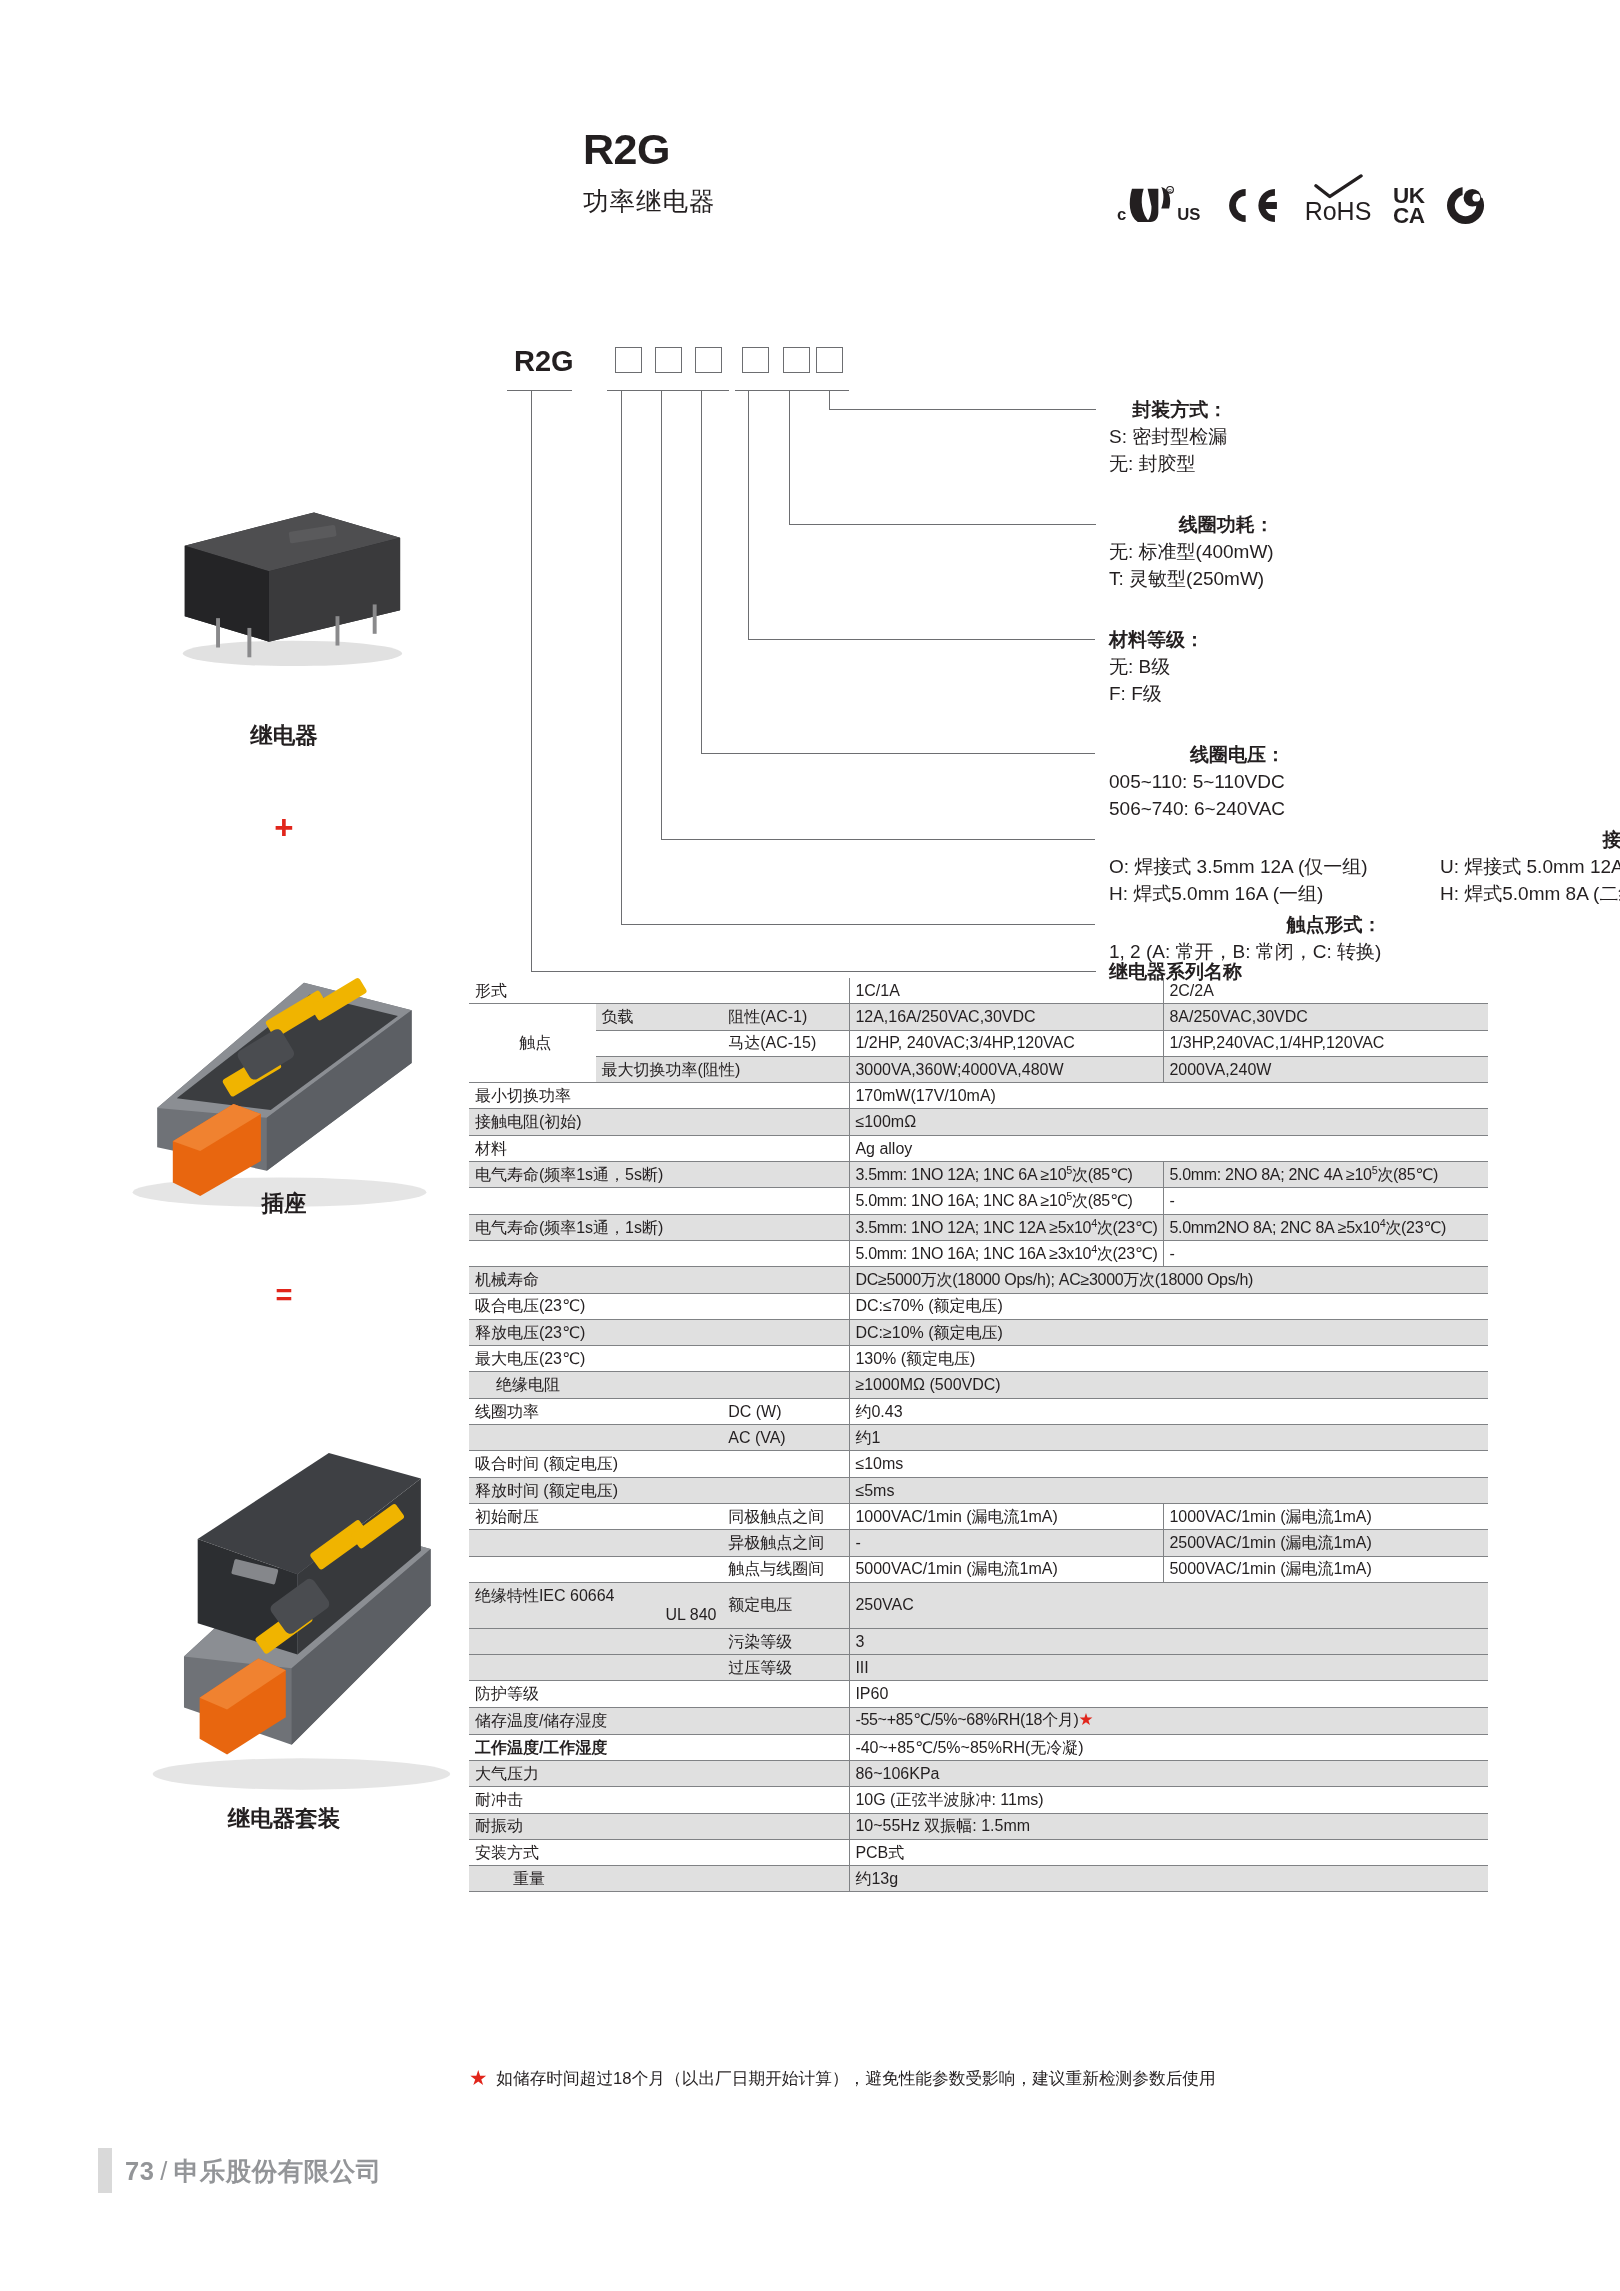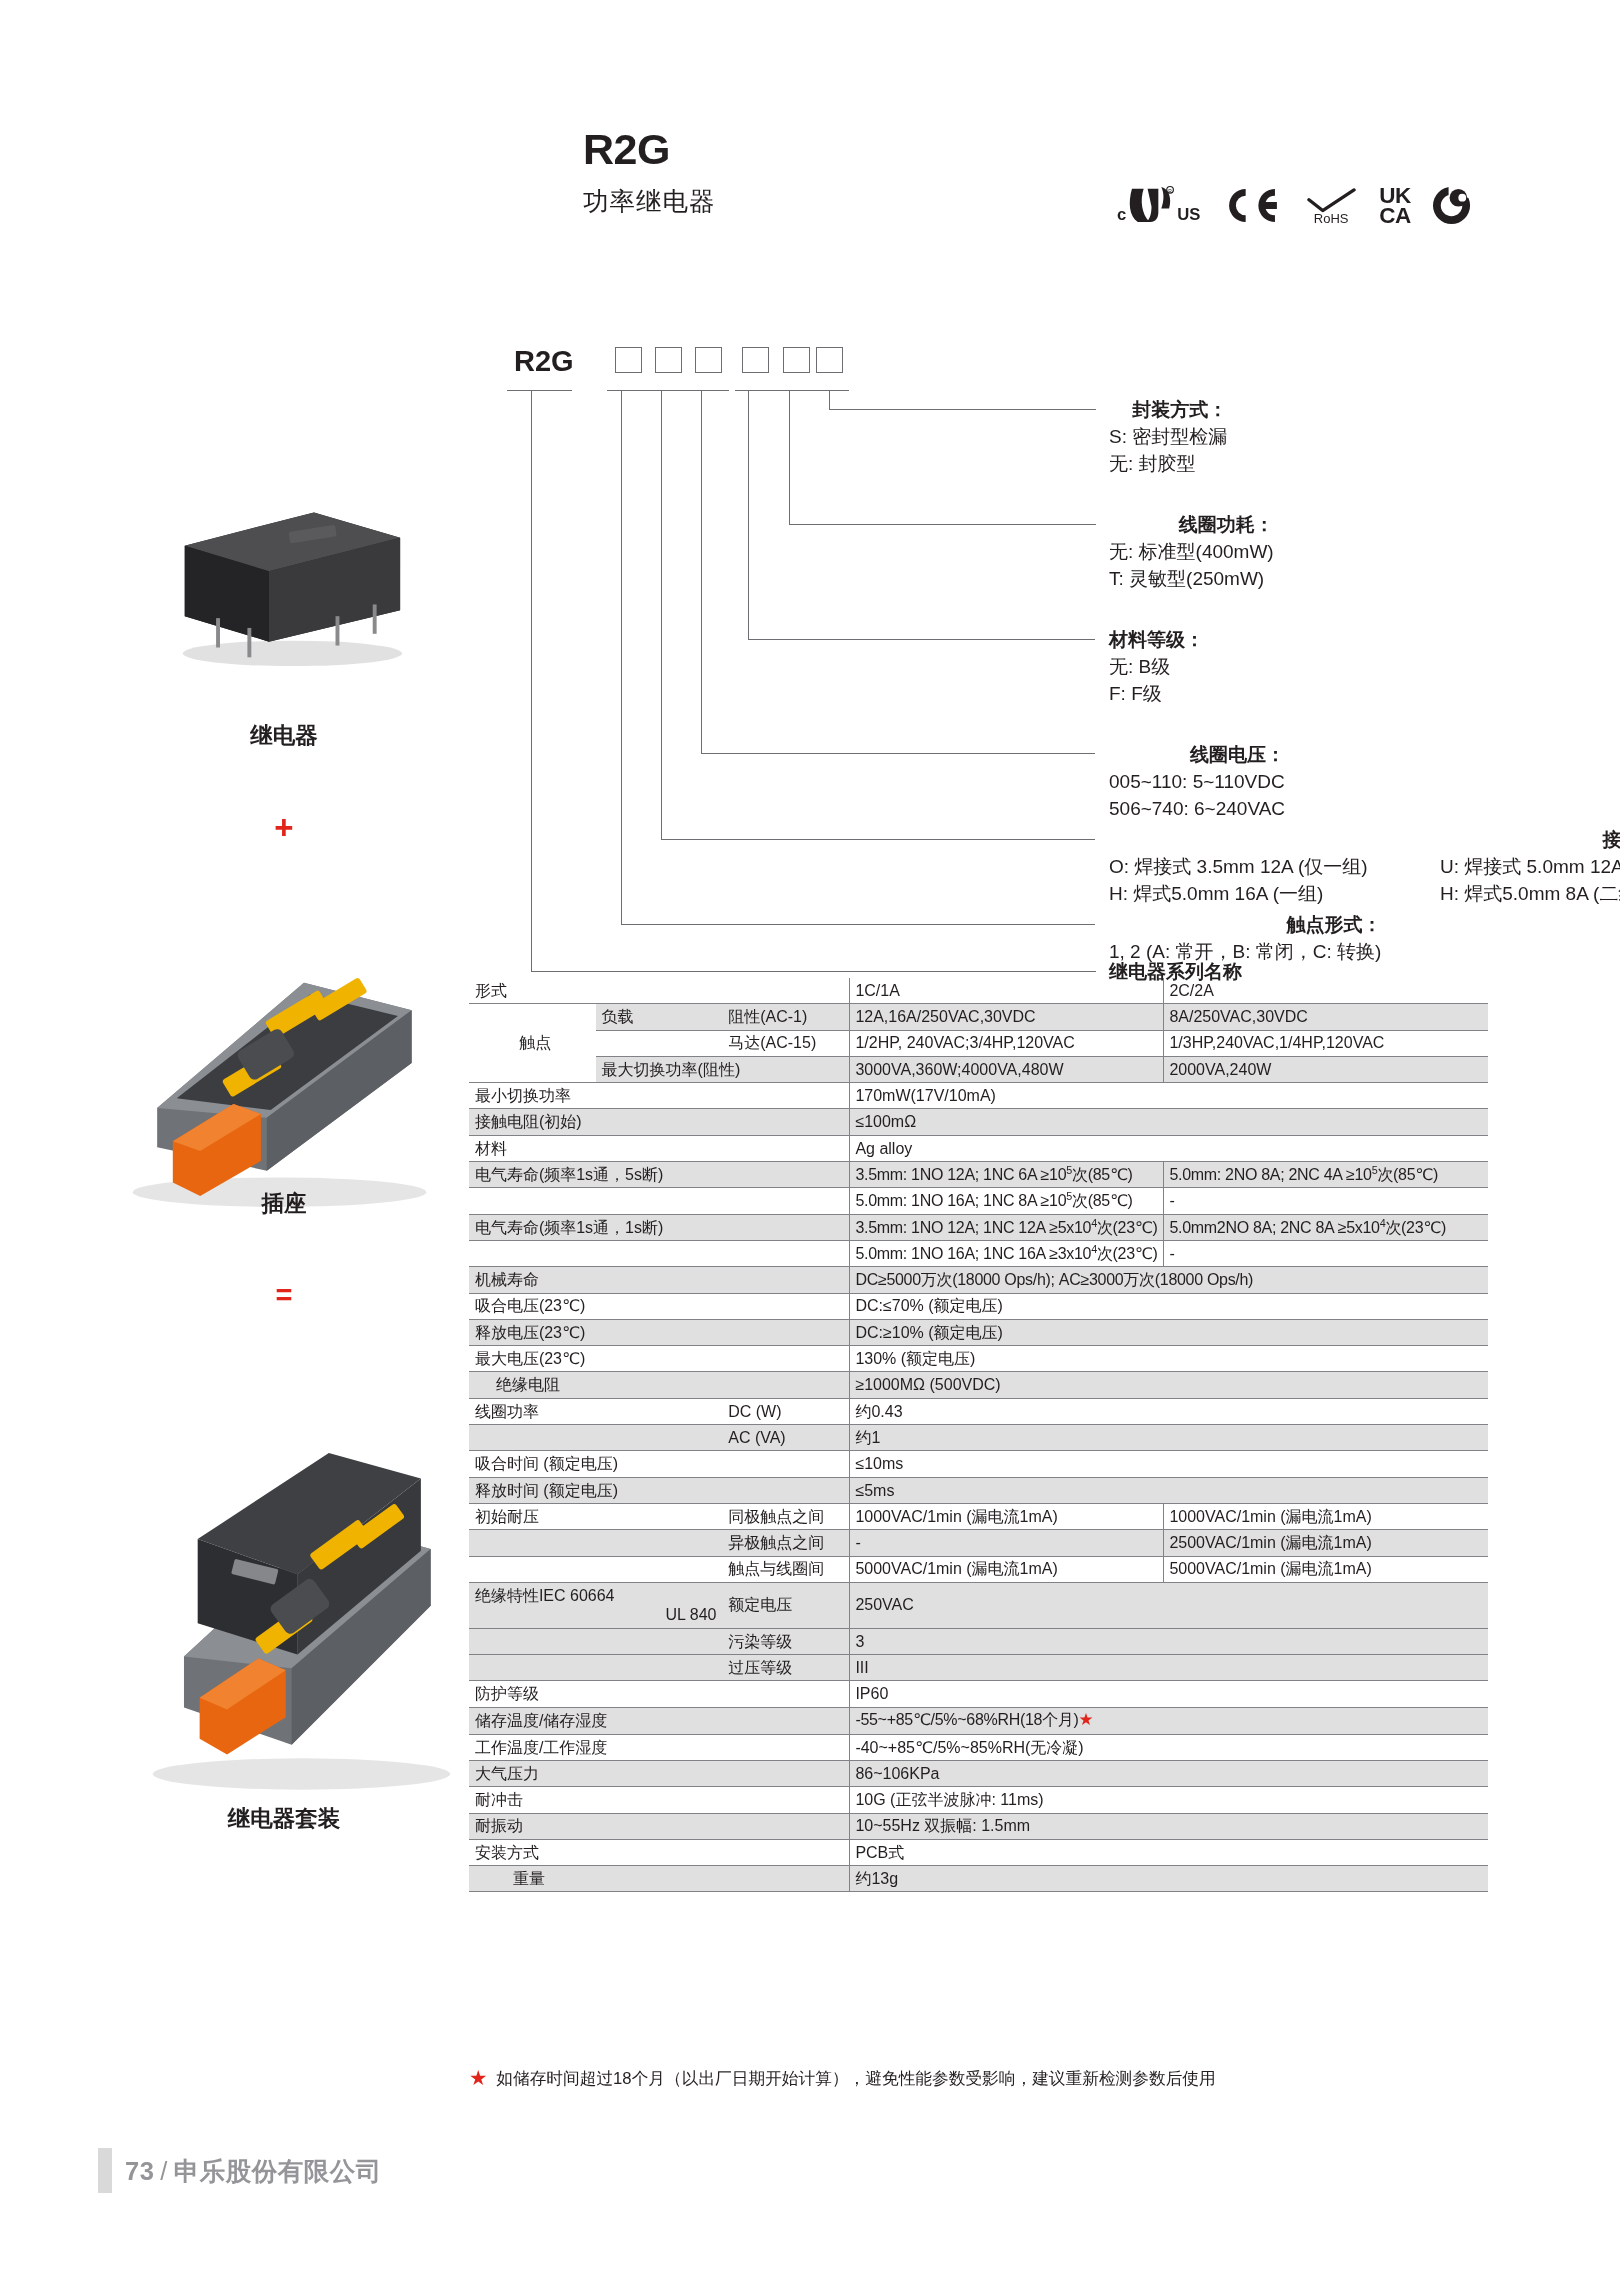--- a/index.html
+++ b/index.html
@@ -28,21 +28,21 @@
   }
   #cert-row {
     position: absolute; left: 1117px; top: 152px;
     display: flex; align-items: flex-end; gap: 21.6px; height: 74px;
   }
   .cert { display: flex; align-items: flex-end; color: #231f20; }
   .ul-c { font-size: 16.7px; font-weight: bold; line-height: 1; padding-bottom: 2px; }
   .ul-us { font-size: 16.7px; font-weight: bold; line-height: 1; padding-bottom: 2px; }
 
   .rohs-mark { display: flex; flex-direction: column; align-items: center; }
-  .rohs-text { font-size: 13px; letter-spacing: 0px; margin-top: -2px; }
+  .rohs-text { font-size: 25px; letter-spacing: 0px; margin-top: -2px; }
 
   .ukca-mark { display: flex; flex-direction: column; align-items: center; line-height: 0.88; font-weight: bold; font-size: 22.5px; letter-spacing: -0.5px; }
   .prod-label {
     text-align: center; font-size: 22.5px; font-weight: bold; color: #231f20;
   }
   .op-symbol { text-align: center; color: #e1251b; font-weight: bold; }
 
   .photo-relay  { position: absolute; left: 167px; top: 485px; width: 245px; height: 186px; }
   .photo-socket { position: absolute; left: 118px; top: 916px; width: 323px; height: 294px; }
   .photo-kit    { position: absolute; left: 137px; top: 1431px; width: 323px; height: 363px; }
@@ -428,21 +428,21 @@
         </tr>
         <tr>
           <td class="lab-b" colspan="3" style="width: auto;">防护等级</td>
           <td class="val val1" colspan="2">IP60</td>
         </tr>
         <tr class="shade">
           <td class="lab-b" colspan="3" style="width: auto; margin-top: 15px;">储存温度/储存湿度</td>
           <td class="val val1 tighter" colspan="2">-55~+85℃/5%~68%RH(18个月)<span class="star">★</span></td>
         </tr>
         <tr>
-          <td class="lab-b" colspan="3" style="width: auto;">工作温度/工作湿度</td>
+          <td class="lab-b" colspan="3" style="width: auto; font-weight: bold;">工作温度/工作湿度</td>
           <td class="val val1" colspan="2">-40~+85℃/5%~85%RH(无冷凝)</td>
         </tr>
         <tr class="shade">
           <td class="lab-b" colspan="3" style="width: auto;">大气压力</td>
           <td class="val val1" colspan="2">86~106KPa</td>
         </tr>
         <tr>
           <td class="lab-b" colspan="3" style="width: auto;">耐冲击</td>
           <td class="val val1" colspan="2">10G (正弦半波脉冲: 11ms)</td>
         </tr>

